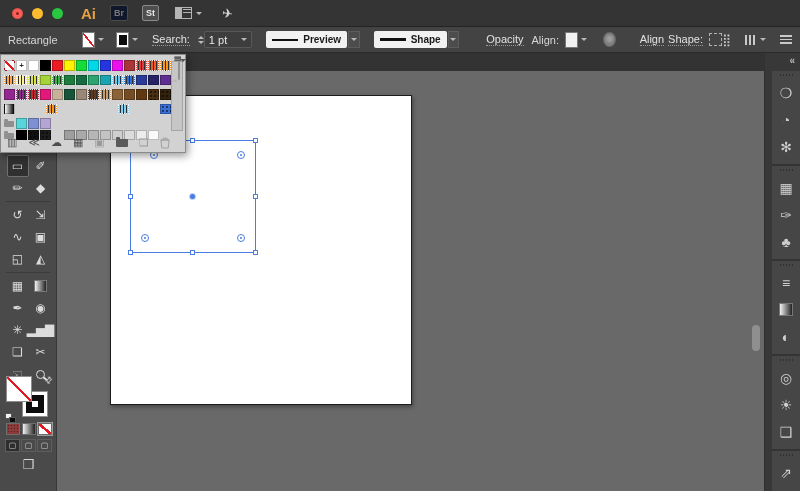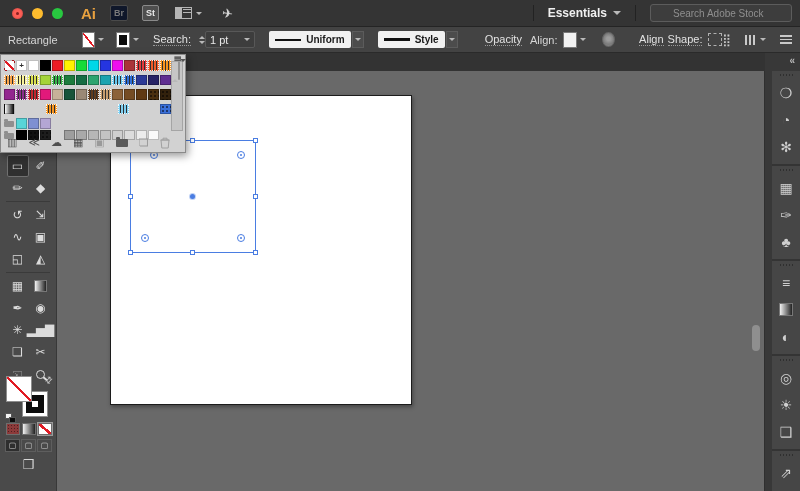--- a/index.html
+++ b/index.html
@@ -145,58 +145,47 @@
   <div id="titlebar">
     <span class="tl red"></span>
     <span class="tl yellow"></span>
     <span class="tl green"></span>
     <span class="ai-logo">Ai</span>
     <span class="badge br">Br</span>
     <span class="badge st">St</span>
     <span class="ws-icon"></span>
     <span class="cv sm" style="margin-left:4px"></span>
     <span class="rocket">✈</span>
-    <div style="margin-left:auto; display:flex; align-items:center;">
-      <span class="tb-sep"></span>
-      <span class="ws-name">Essentials</span>
-      <span class="cv"></span>
-      <span class="tb-sep"></span>
-      <span class="search-wrap">
-        <span class="mag"></span>
-        <input class="search" placeholder="Search Adobe Stock" style="">
-      </span>
-      <span style="width:8px"></span>
-    </div>
   </div>
 
   <div id="controlbar">
     <span class="cb-label">Rectangle</span>
     <span class="swbtn none-slash" style="margin-left:24px"></span>
     <span class="cv sm cb-caret"></span>
     <span class="swbtn stroke-ring"></span>
     <span class="cv sm cb-caret"></span>
     <a class="ulink" style="margin-left:14px">Search:</a>
     <span class="stepper">
         <span class="up"></span>
         <span class="cv sm"></span>
       </span>
     <span class="valbox">
       <span>1 pt</span>
       <span class="cv sm"></span>
     </span>
     <span class="whitefield">
       <span class="line-prev"></span>
-      <span>Uniform</span>
+      <span>Preview</span>
     </span>
     <span class="darkcaret-btn">
         <span class="cv sm"></span>
       </span>
     <span class="whitefield">
       <span class="line-prev thick"></span>
-      <span>Style</span>
+      <span>Shape</span>
     </span>
     <span class="darkcaret-btn">
         <span class="cv sm"></span>
       </span>
     <a class="ulink" style="margin-left:27px">Opacity</a>
     <span style="margin-left:8px">Align:</span>
     <span class="swbtn" style="margin-left:6px; background:#f1f1f1;"></span>
     <span class="cv sm cb-caret"></span>
     <span class="recolor"></span>
     <a class="ulink" style="margin-left:24px">Align</a>

